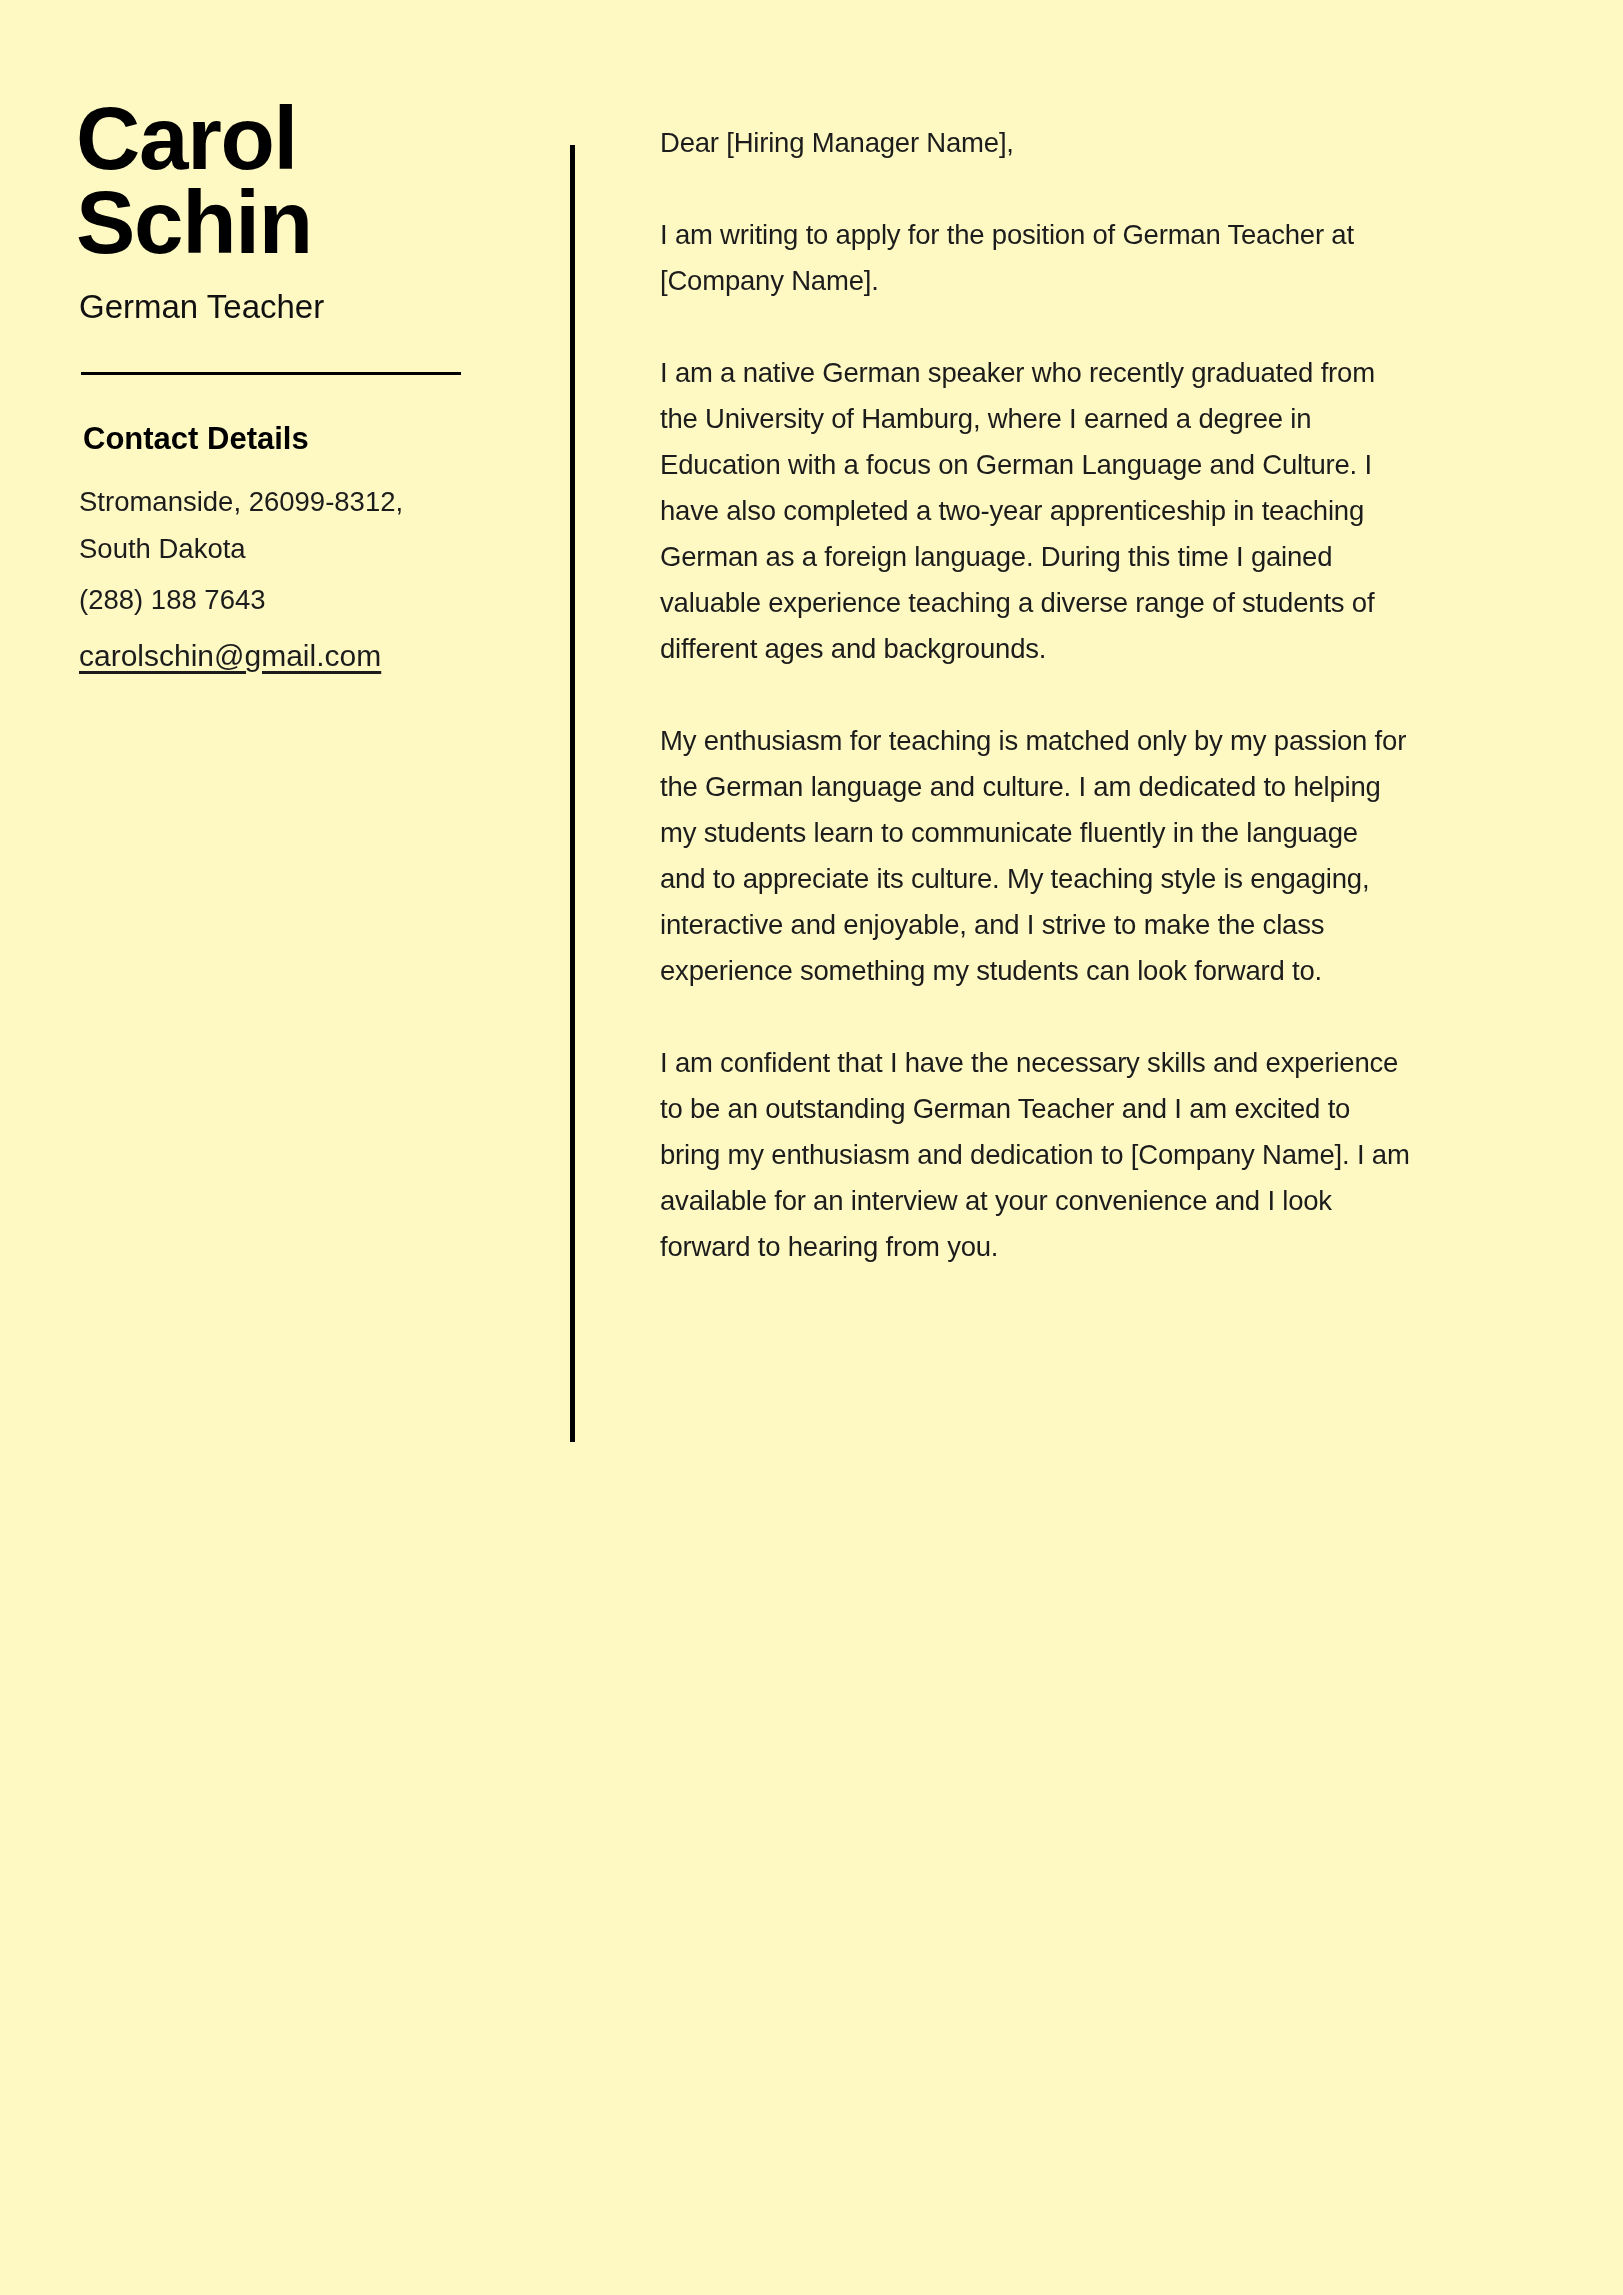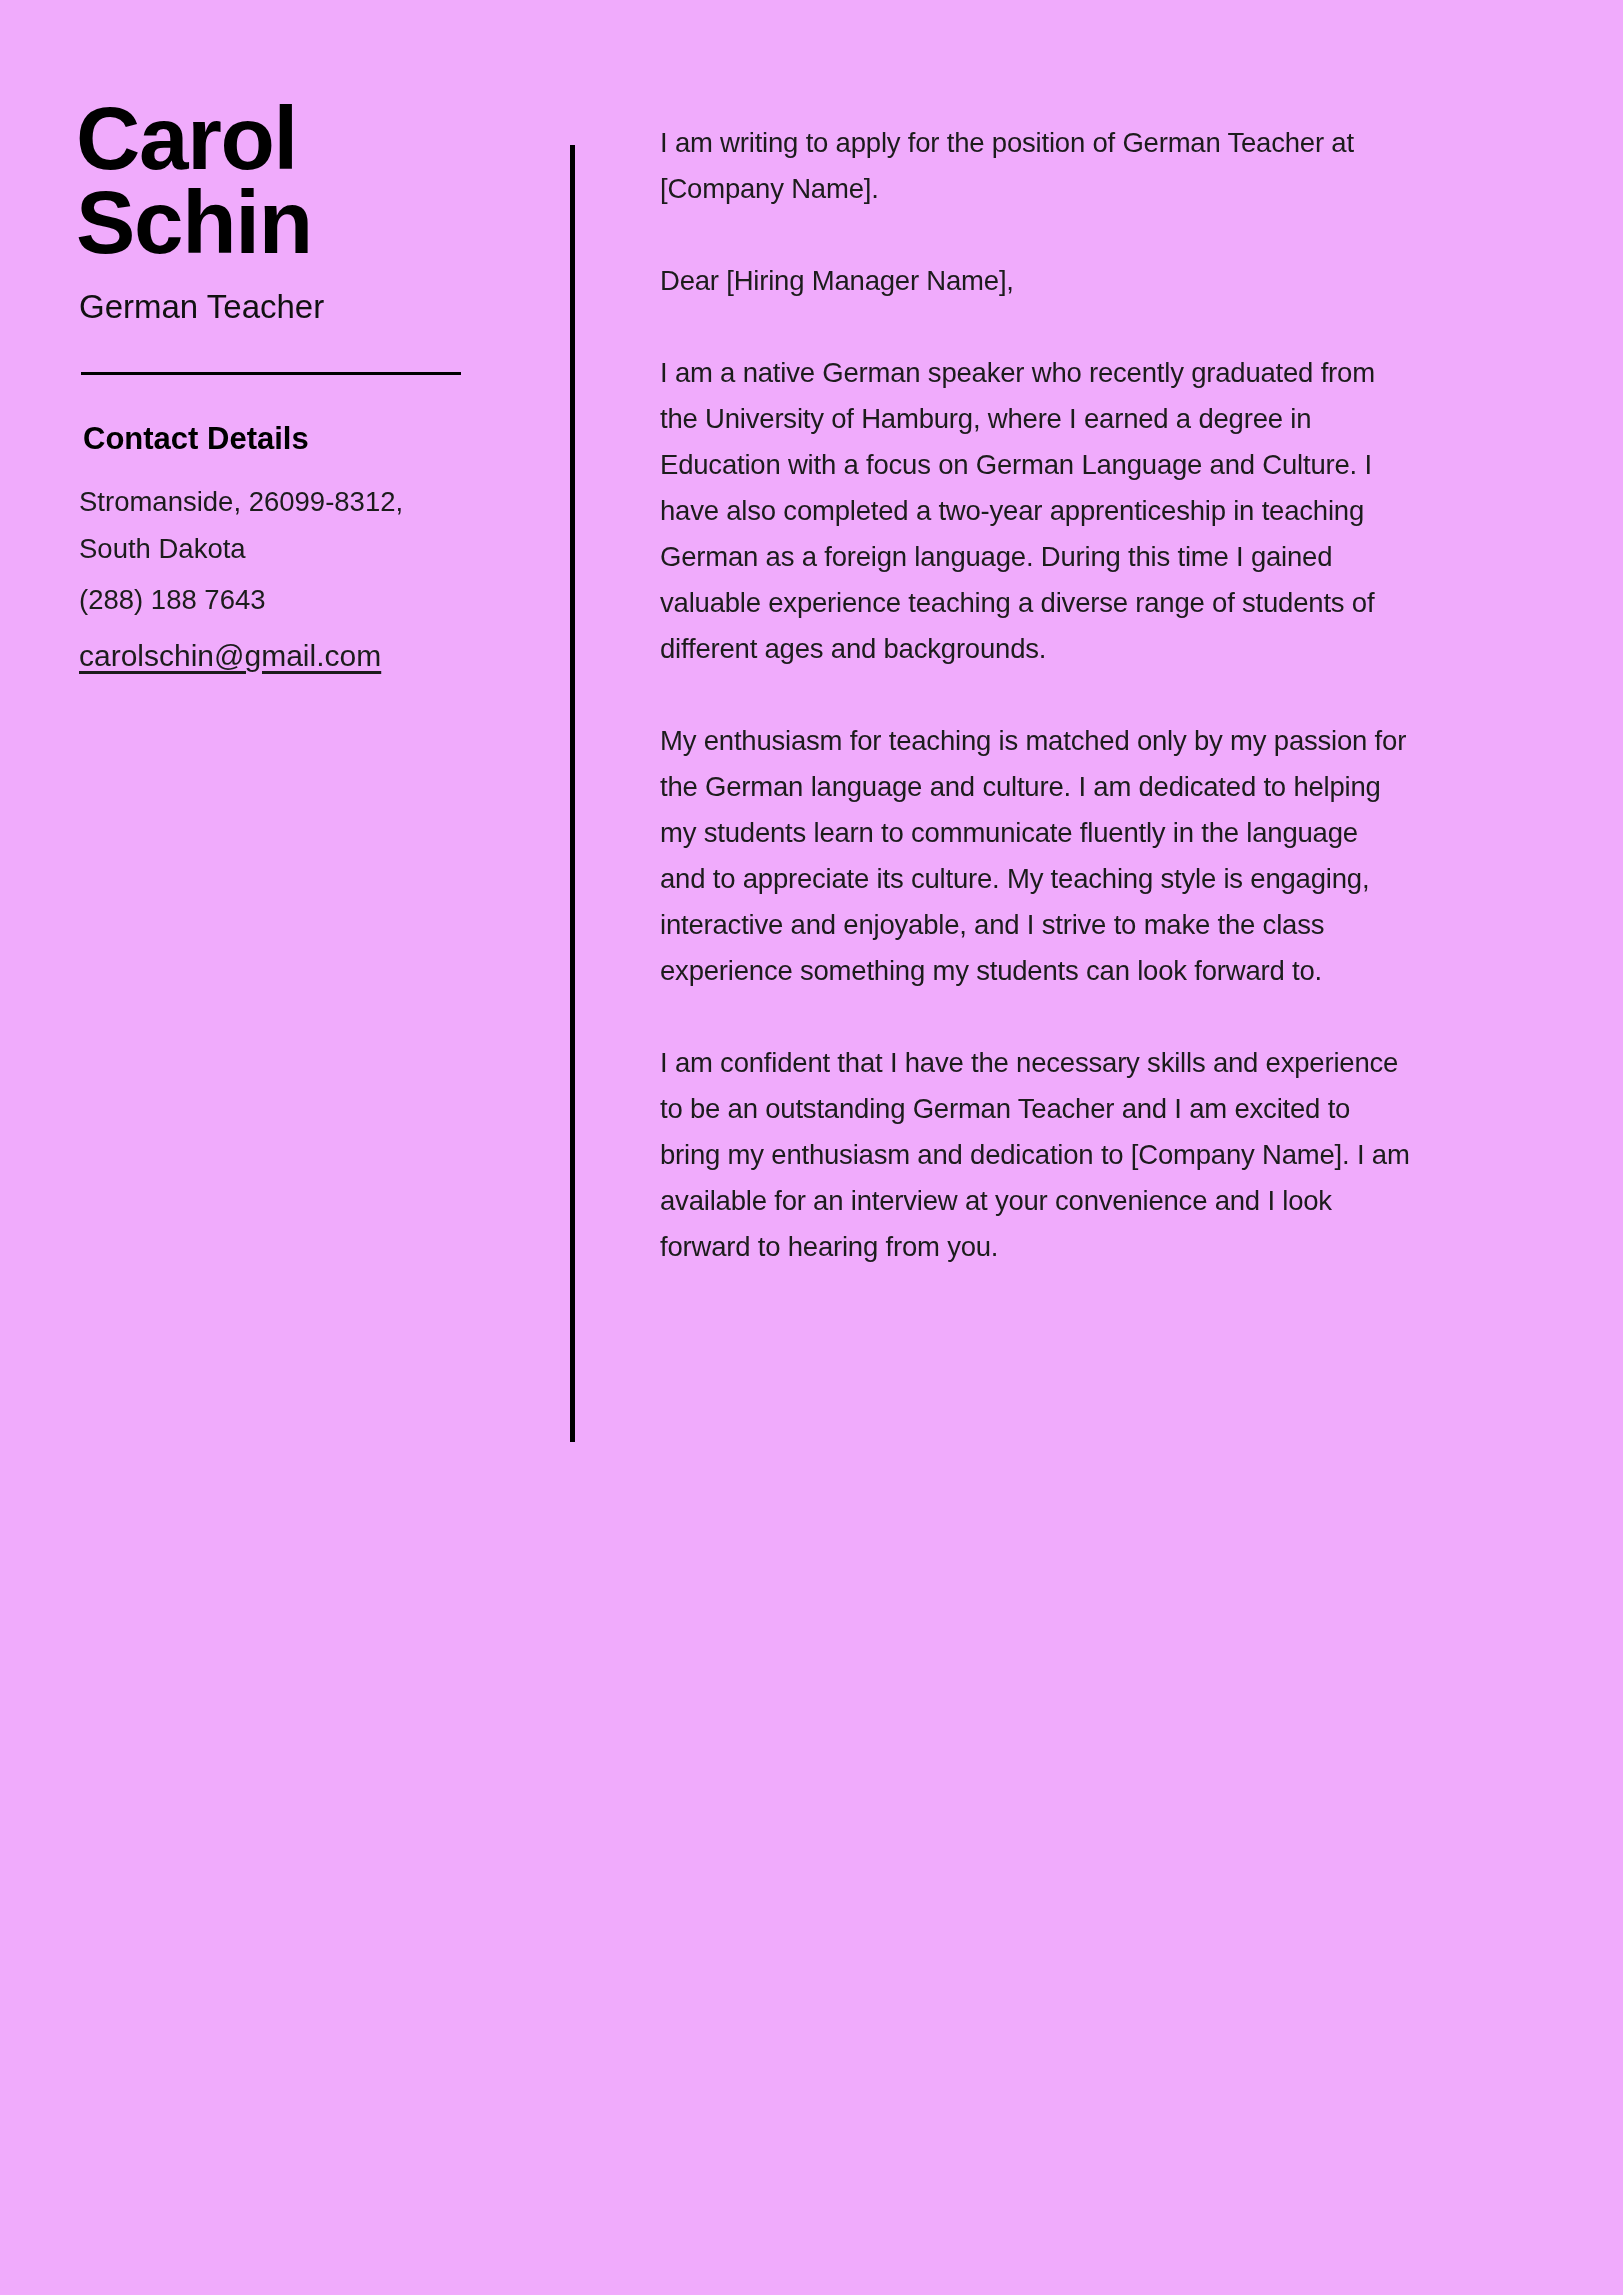--- a/index.html
+++ b/index.html
@@ -1,20 +1,20 @@
 <!DOCTYPE html>
 <html style="font-size:10.5px"><head>
 <meta charset="utf-8">
 <style>
   html, body { margin: 0; padding: 0; background: #ffffff; }
   .page {
     position: relative;
     width: 1623px;
     height: 2295px;
-    background: #f0abfc;
+    background: #fef9c3;
     font-family: "Liberation Sans", "DejaVu Sans", sans-serif;
     color: #1c1c1c;
     overflow: hidden;
   }
   .abs { position: absolute; }
 
   
   .candidate-name {
     left: 76px; top: 96px;
     margin: 0;
@@ -109,24 +109,24 @@
 South Dakota</address>
 
     <div class="abs contact-phone">(288) 188 7643</div>
 
     <a class="abs contact-email">carolschin@gmail.com</a>
   </aside>
 
   <div class="abs letter-divider"></div>
 
   <main class="abs letter">
+    <p>Dear [Hiring Manager Name],</p>
+
     <p>I am writing to apply for the position of German Teacher at
 [Company Name].</p>
-
-    <p>Dear [Hiring Manager Name],</p>
 
     <p>I am a native German speaker who recently graduated from
 the University of Hamburg, where I earned a degree in
 Education with a focus on German Language and Culture. I
 have also completed a two-year apprenticeship in teaching
 German as a foreign language. During this time I gained
 valuable experience teaching a diverse range of students of
 different ages and backgrounds.</p>
 
     <p>My enthusiasm for teaching is matched only by my passion for

